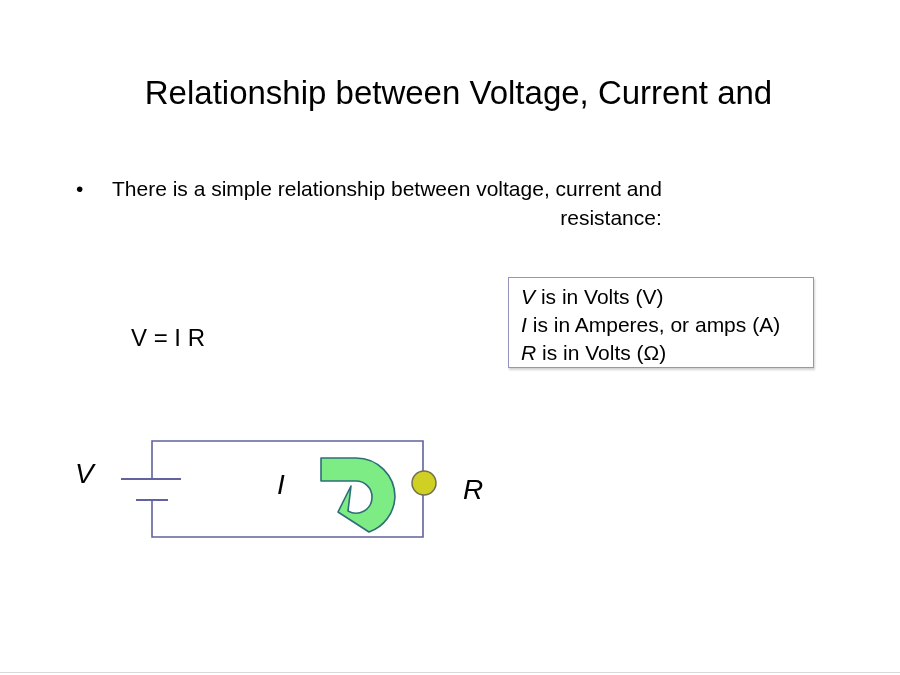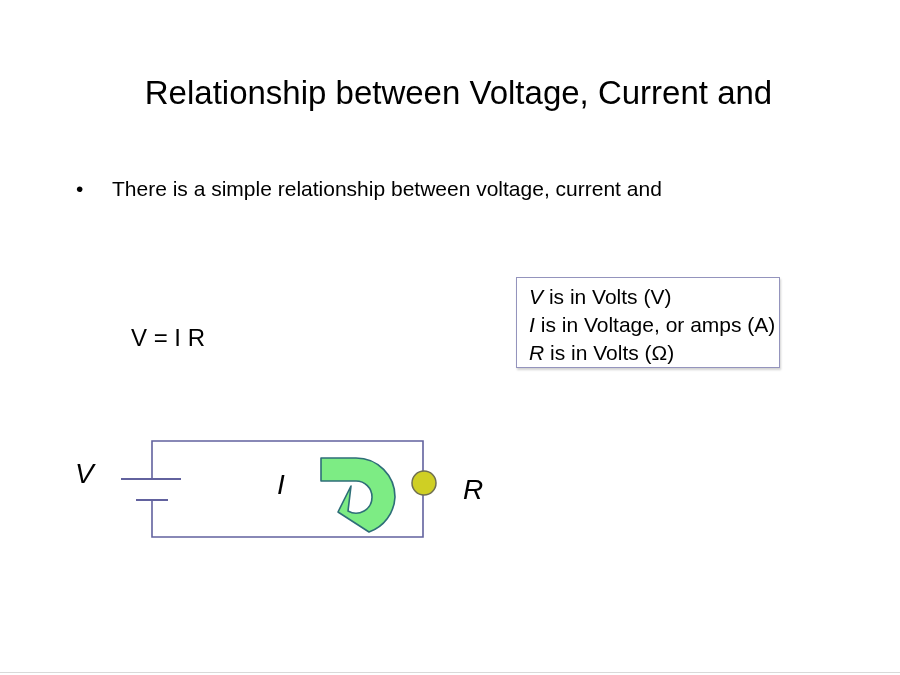--- a/index.html
+++ b/index.html
@@ -53,30 +53,29 @@
   .equation-caption {
     position: absolute;
     left: 285px;
     top: 366px;
     font-size: 24px;
   }
   .info-box {
     position: absolute;
     left: 508px;
     top: 277px;
-    width: 264px;
+    width: 306px;
     height: 91px;
     border: 1px solid var(--info-box-border, #9494bd);
     box-sizing: border-box;
     padding: 5px 0 0 12px;
     font-size: 21px;
     line-height: 28px;
     box-shadow: 1px 2px 2px rgba(0,0,0,0.18);
     background: var(--background, #fff);
-    margin-left: 8px;
   }
   .info-line .sym {
     font-style: italic;
     margin-right: 0.28em;
   }
   .circuit-svg {
     position: absolute;
     left: 90px;
     top: 425px;
     width: 380px;
@@ -126,32 +125,33 @@
 <div class="slide">
 
   <h1 class="title">
     <span>Relationship between Voltage, Current and</span>
   </h1>
 
   <div class="bullet-row">
     <span class="bullet-marker">•</span>
     <span class="bullet-text">
       <span>There is a simple relationship between voltage, current and</span>
+      <span>resistance:</span>
     </span>
   </div>
 
   <div class="equation">V = I R</div>
 
 
   <div class="info-box">
     <div class="info-line">
       <span class="sym">V</span><span>is in Volts (V)</span>
     </div>
     <div class="info-line">
-      <span class="sym">I</span><span>is in Voltage, or amps (A)</span>
+      <span class="sym">I</span><span>is in Amperes, or amps (A)</span>
     </div>
     <div class="info-line">
       <span class="sym">R</span><span>is in Volts (Ω)</span>
     </div>
   </div>
 
   <svg class="circuit-svg" viewBox="90 425 380 130">
     <path class="circuit-loop" d="M152,479 L152,441 L423,441 L423,537 L152,537 L152,500"></path>
     <g>
       <line class="battery-line" x1="121" y1="479" x2="181" y2="479"></line>

